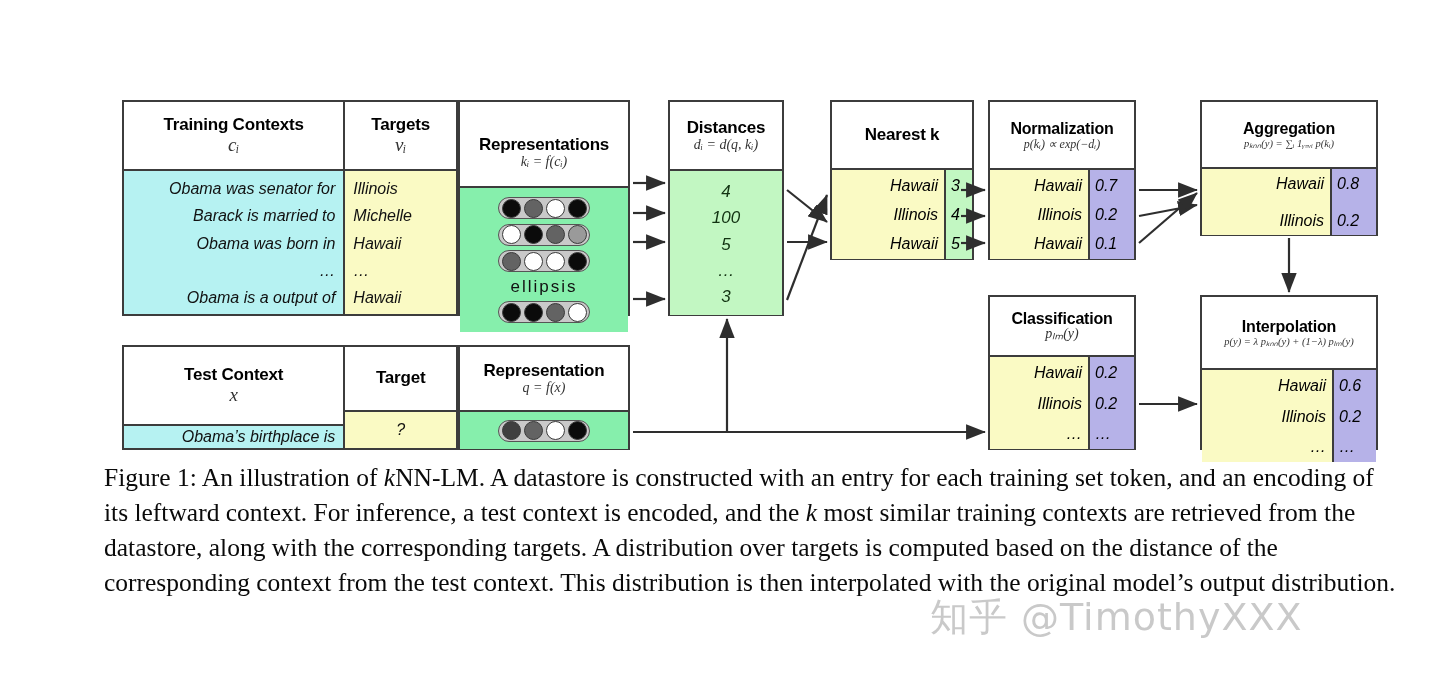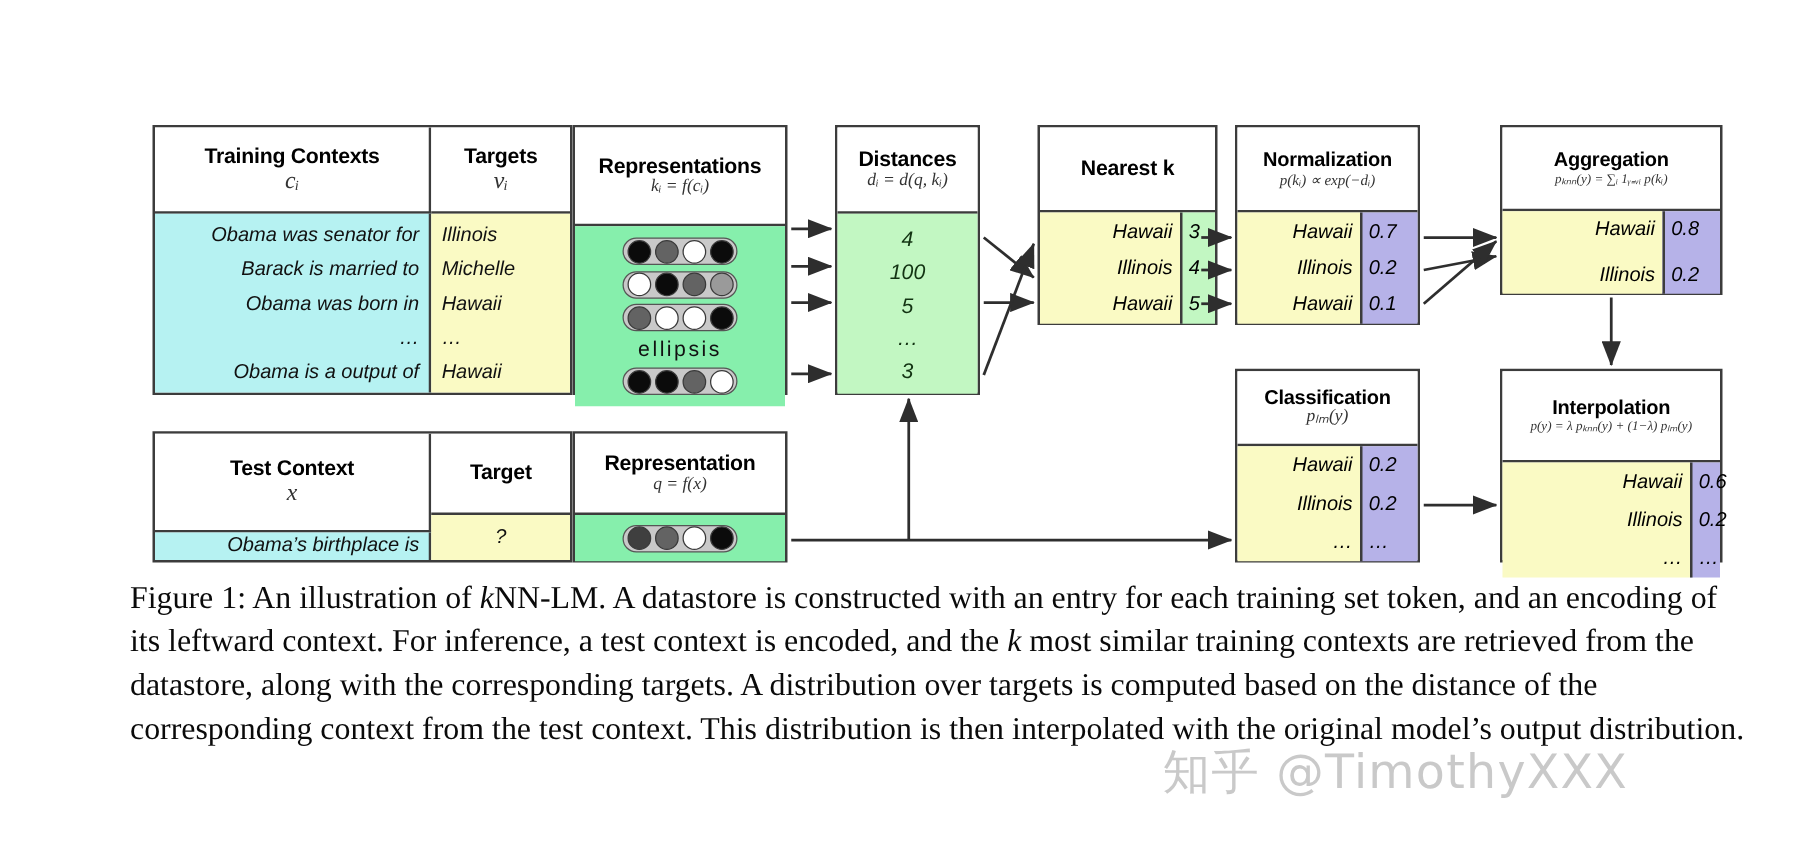--- a/index.html
+++ b/index.html
@@ -148,21 +148,21 @@
           <div class="ln">Michelle</div>
           <div class="ln">Hawaii</div>
           <div class="ln">…</div>
           <div class="ln">Hawaii</div>
         </div>
       </div>
     </div>
   </div>
 
   <div class="box" style="left:458px; top:100px; width:172px; height:216px;">
-    <div class="hdr" style="height:79px;">
+    <div class="hdr" style="height:69px;margin-top:17px;">
       <div class="t1">Representations</div>
       <div class="t2 sub-md">kᵢ = f(cᵢ)</div>
     </div>
     <div class="pink col-list" style="height:144px; padding:9px 0 9px 0; align-items:center;">
       <div class="chip">
         <span class="dot d-black"></span>
         <span class="dot d-gray"></span>
         <span class="dot d-white"></span>
         <span class="dot d-black"></span>
       </div>
@@ -316,21 +316,21 @@
     <div class="hdr" style="height:73px;">
       <div class="t1" style="font-size:16px;">Interpolation</div>
       <div class="t2 sub-xs">p(y) = λ pₖₙₙ(y) + (1−λ) pₗₘ(y)</div>
     </div>
     <div style="display:flex; height:92px;">
       <div class="yellow col-list" style="flex:1; padding:8px 6px 7px 0; align-items:flex-end; font-family:'Liberation Sans',sans-serif; font-style:italic; font-size:16px;">
         <div class="ln">Hawaii</div>
         <div class="ln">Illinois</div>
         <div class="ln">…</div>
       </div>
-      <div class="purple col-list vdiv" style="width:24px; padding:8px 0 7px 5px; align-items:flex-start; font-family:'Liberation Sans',sans-serif; font-style:italic; font-size:16px;">
+      <div class="purple col-list vdiv" style="width:44px; padding:8px 0 7px 5px; align-items:flex-start; font-family:'Liberation Sans',sans-serif; font-style:italic; font-size:16px;">
         <div class="ln">0.6</div>
         <div class="ln">0.2</div>
         <div class="ln">…</div>
       </div>
     </div>
   </div>
 
   <svg class="wires" viewBox="0 0 1440 680">
     <defs>
       <marker id="ah" markerWidth="9" markerHeight="7" refX="8.6" refY="3.5" orient="auto">

